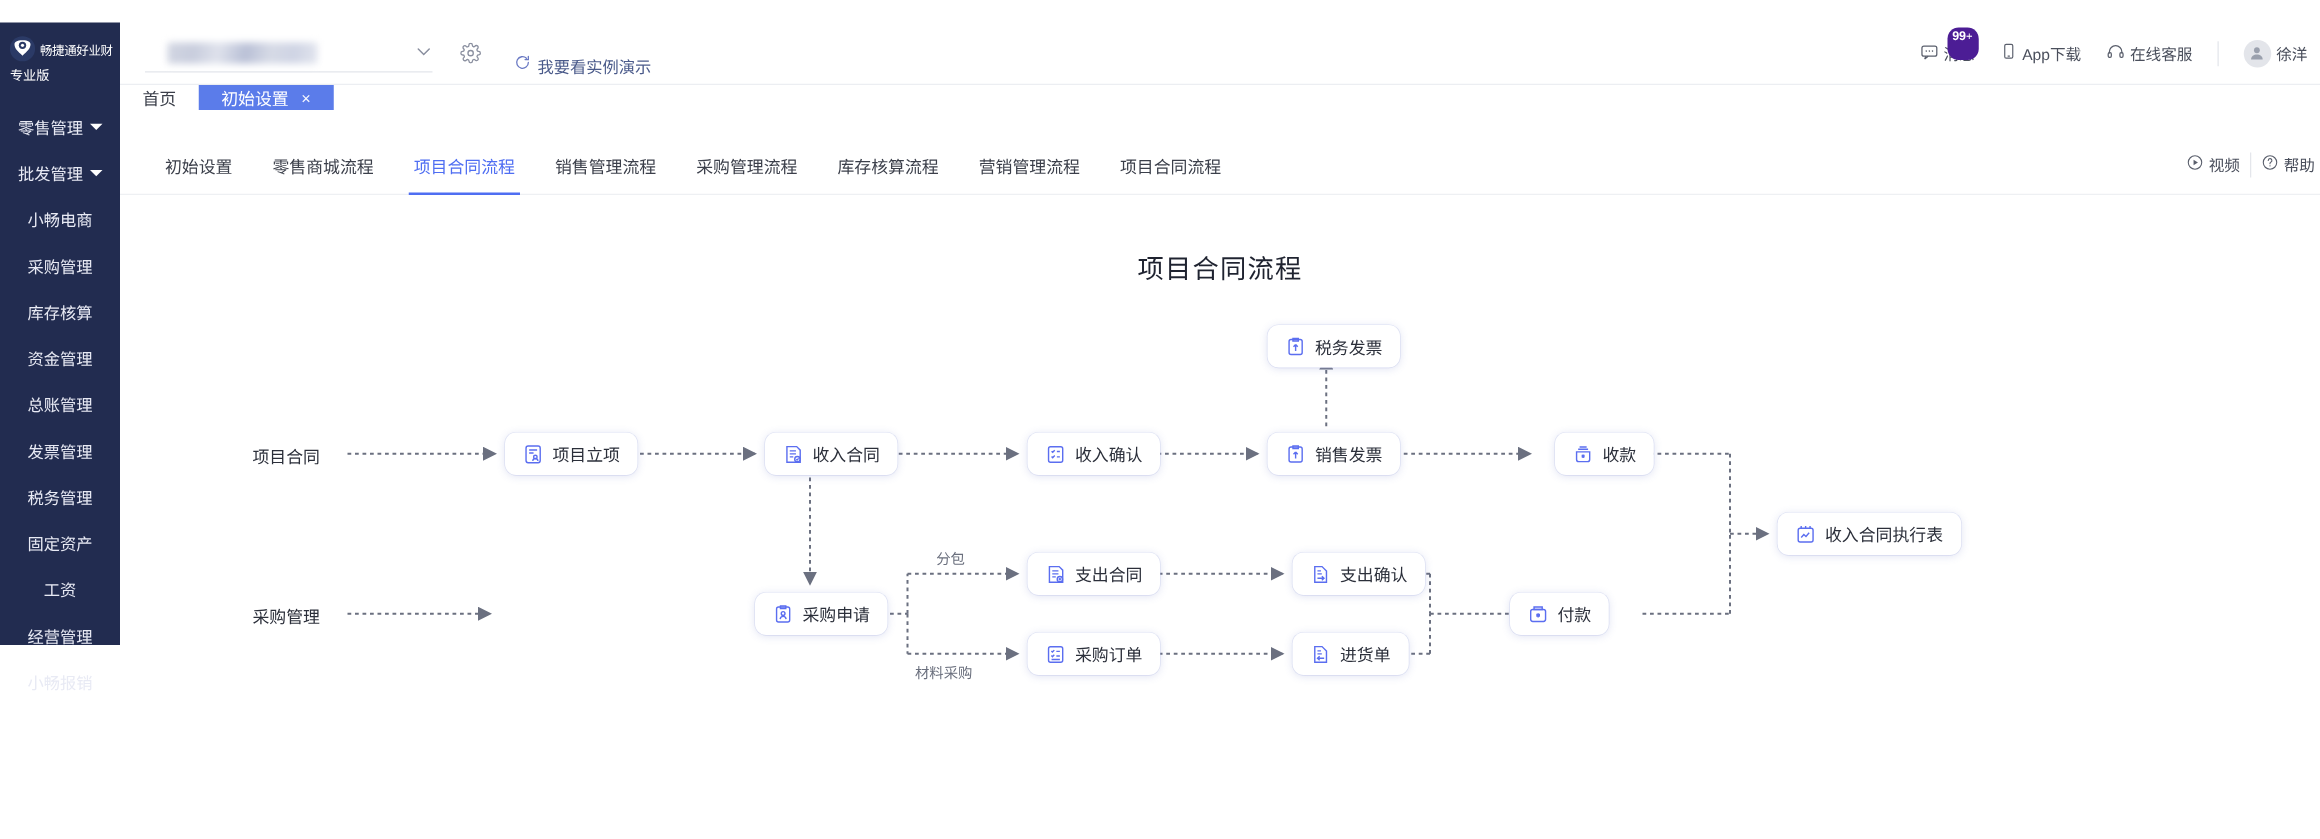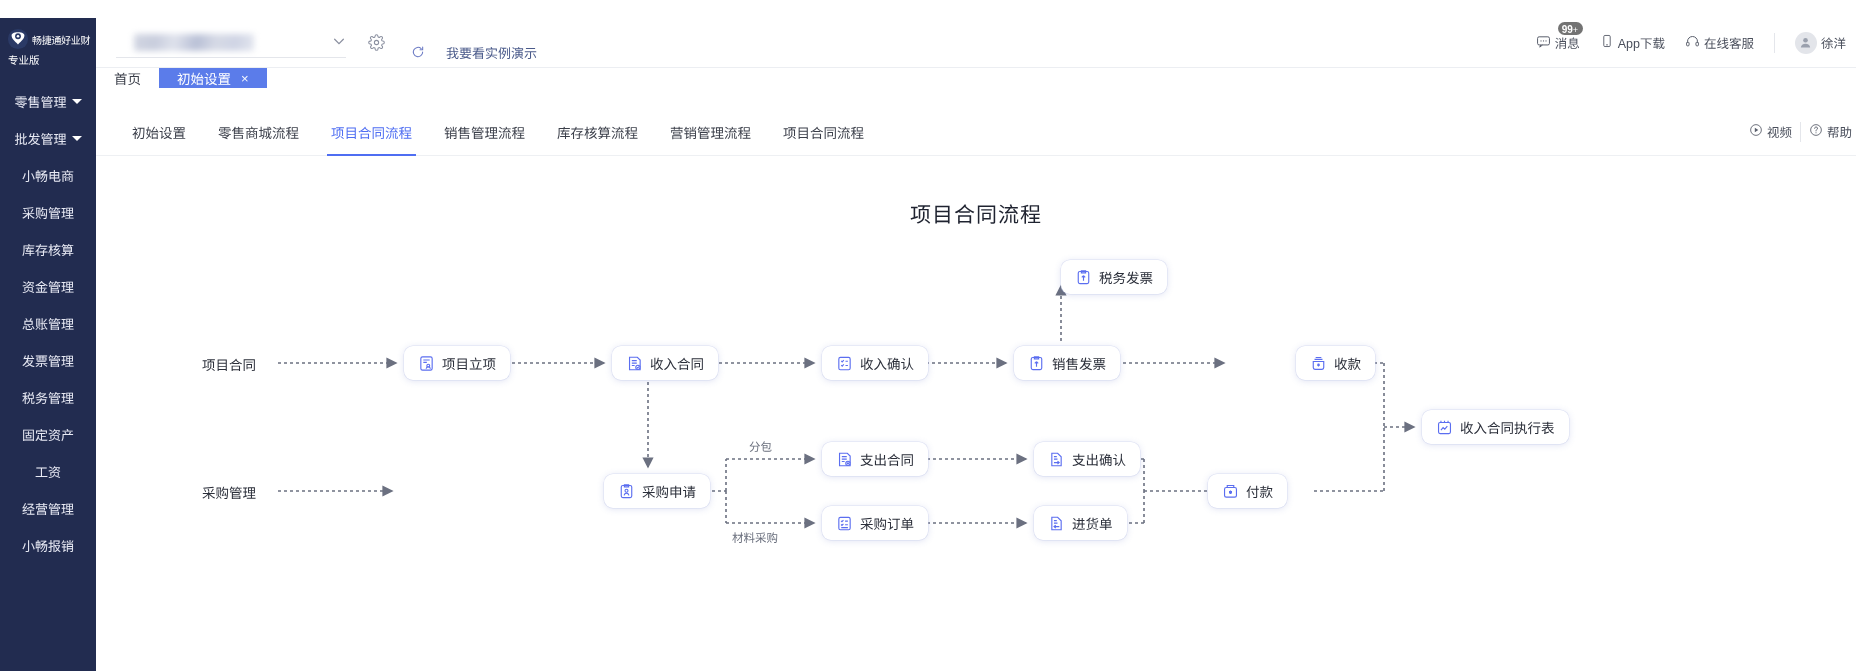--- a/index.html
+++ b/index.html
@@ -5,21 +5,21 @@
   * { box-sizing: border-box; margin: 0; padding: 0; }
   html, body {
     width: 1856px; height: 671px;
     font-family: "Liberation Sans", "DejaVu Sans", sans-serif;
     background: #ffffff; overflow: hidden;
   }
   #app { position: relative; width: 1856px; height: 671px; background:#fff; }
 
   
   .sidebar {
-    position: absolute; left:0; top:18px; width:96px; height:653px;
+    position: absolute; left:0; top:18px; width:96px; height:498px;
     background:#222c50; color:#fff;
   }
   .brand { padding:10px 0 4px 0; }
   .brand-row { display:flex; align-items:center; gap:3px; padding-left:7px; }
   .logo-mark { width:22px; height:22px; flex:none; }
   .brand-name { font-size:10px; color:#fff; letter-spacing:-.3px; white-space:nowrap; }
   .brand-sub { font-size:10.5px; color:#fff; padding-left:8px; margin-top:2px; }
   .menu { margin-top:12px; }
   .menu-item {
     height:37px; display:flex; align-items:center; justify-content:center;
@@ -35,28 +35,28 @@
   }
   .org-select { display:flex; align-items:center; width:230px; margin-left:20px; position:relative;
                 border-bottom:1px solid #e4e6eb; height:30px; }
   .org-blur {
     width:120px; height:17px; margin-left:18px;
     background:linear-gradient(100deg,#d2d6e2 0%,#c8cddd 18%,#dfe2ec 34%,#b9c0d6 52%,#d6dae6 68%,#cfd4e4 84%,#e3e6ef 100%);
     filter:blur(3px); border-radius:2px;
   }
   .org-caret { margin-left:auto; color:#8b90a0; font-size:13px; }
   .gear { margin-left:22px; color:#8b90a0; display:flex; align-items:center; cursor:pointer;}
-  .demo-link { margin-left:26px; display:flex; align-items:flex-end; gap:21px;
+  .demo-link { margin-left:26px; display:flex; align-items:flex-start; gap:5px;
                font-size:13px; color:#4a5a8a; cursor:pointer;margin-top:20px; }
   .header-right { margin-left:auto; display:flex; align-items:center; gap:20px;
                   padding-right:10px; font-size:12.5px; color:#4a4f5c; }
   .hr-item { display:flex; align-items:center; gap:4px; cursor:pointer; position:relative; }
   .badge {
-    position:absolute; top:-11px; left:22px; background:#737373; color:#fff;
-    font-size:10px; line-height:1; padding:3px 5px 0 4px; border-radius:9px;
+    position:absolute; top:-11px; left:22px; background:#4c1d95; color:#fff;
+    font-size:10px; line-height:1; padding:3px 5px 13px 4px; border-radius:9px;
     font-weight:bold; white-space:nowrap;
   }
   .badge .plus { font-weight:normal; font-size:9px; }
   .divider-v { width:1px; height:20px; background:#e4e6eb; }
   .avatar { width:22px; height:22px; border-radius:50%; background:#e3e5ea;
             display:flex; align-items:center; justify-content:center; }
   .user-name { color:#4a4f5c; }
 
   
   .tabstrip {
@@ -257,20 +257,23 @@
     <div class="snav">
         <span>零售商城流程</span>
       </div>
     <div class="snav active">
         <span>项目合同流程</span>
       </div>
     <div class="snav">
         <span>销售管理流程</span>
       </div>
     <div class="snav">
+        <span>采购管理流程</span>
+      </div>
+    <div class="snav">
         <span>库存核算流程</span>
       </div>
     <div class="snav">
         <span>营销管理流程</span>
       </div>
     <div class="snav">
         <span>项目合同流程</span>
       </div>
     <div class="subnav-right">
       <div class="sr-item">
@@ -380,21 +383,21 @@
       <div class="node" style="left:726px; top:190px;">
         <span class="ic">
           <svg viewBox="0 0 24 24" width="17" height="17" fill="none" stroke="#5b6ef0" stroke-width="1.6">
             <rect x="4" y="3.4" width="16" height="17.4" rx="2.2"></rect>
             <path d="M7.4 8.4l1.3 1.3 2.3-2.4M13.4 8.8h3.4M7.4 14.4l1.3 1.3 2.3-2.4M13.4 14.8h3.4"></path>
           </svg>
         </span>
         <span>收入确认</span>
       </div>
 
-      <div class="node" style="left:965px; top:104px;">
+      <div class="node" style="left:918px; top:104px;">
         <span class="ic">
           <svg viewBox="0 0 24 24" width="17" height="17" fill="none" stroke="#5b6ef0" stroke-width="1.6">
             <rect x="4.6" y="3.6" width="14.8" height="17" rx="2.2"></rect>
             <path d="M9 2.4h6v3H9z"></path>
               <path d="M12 16.6V9.4M12 9.4l-2.4 2.4M12 9.4l2.4 2.4"></path>
           </svg>
         </span>
         <span>税务发票</span>
       </div>
 
@@ -402,21 +405,21 @@
         <span class="ic">
           <svg viewBox="0 0 24 24" width="17" height="17" fill="none" stroke="#5b6ef0" stroke-width="1.6">
             <rect x="4.6" y="3.6" width="14.8" height="17" rx="2.2"></rect>
             <path d="M9 2.4h6v3H9z"></path>
               <path d="M12 16.6V9.4M12 9.4l-2.4 2.4M12 9.4l2.4 2.4"></path>
           </svg>
         </span>
         <span>销售发票</span>
       </div>
 
-      <div class="node" style="left:1200px; top:190px;">
+      <div class="node" style="left:1148px; top:190px;">
         <span class="ic">
           <svg viewBox="0 0 24 24" width="17" height="17" fill="none" stroke="#5b6ef0" stroke-width="1.6">
             <path d="M4.6 9.2h14.8v8.6a2.4 2.4 0 0 1-2.4 2.4H7a2.4 2.4 0 0 1-2.4-2.4z"></path>
             <path d="M6.4 6.2h11.2M8 3.6h8"></path>
             <path d="M12 12v4.2M10.3 13.2h3.4M10.3 14.8h3.4"></path>
           </svg>
         </span>
         <span>收款</span>
       </div>
 

